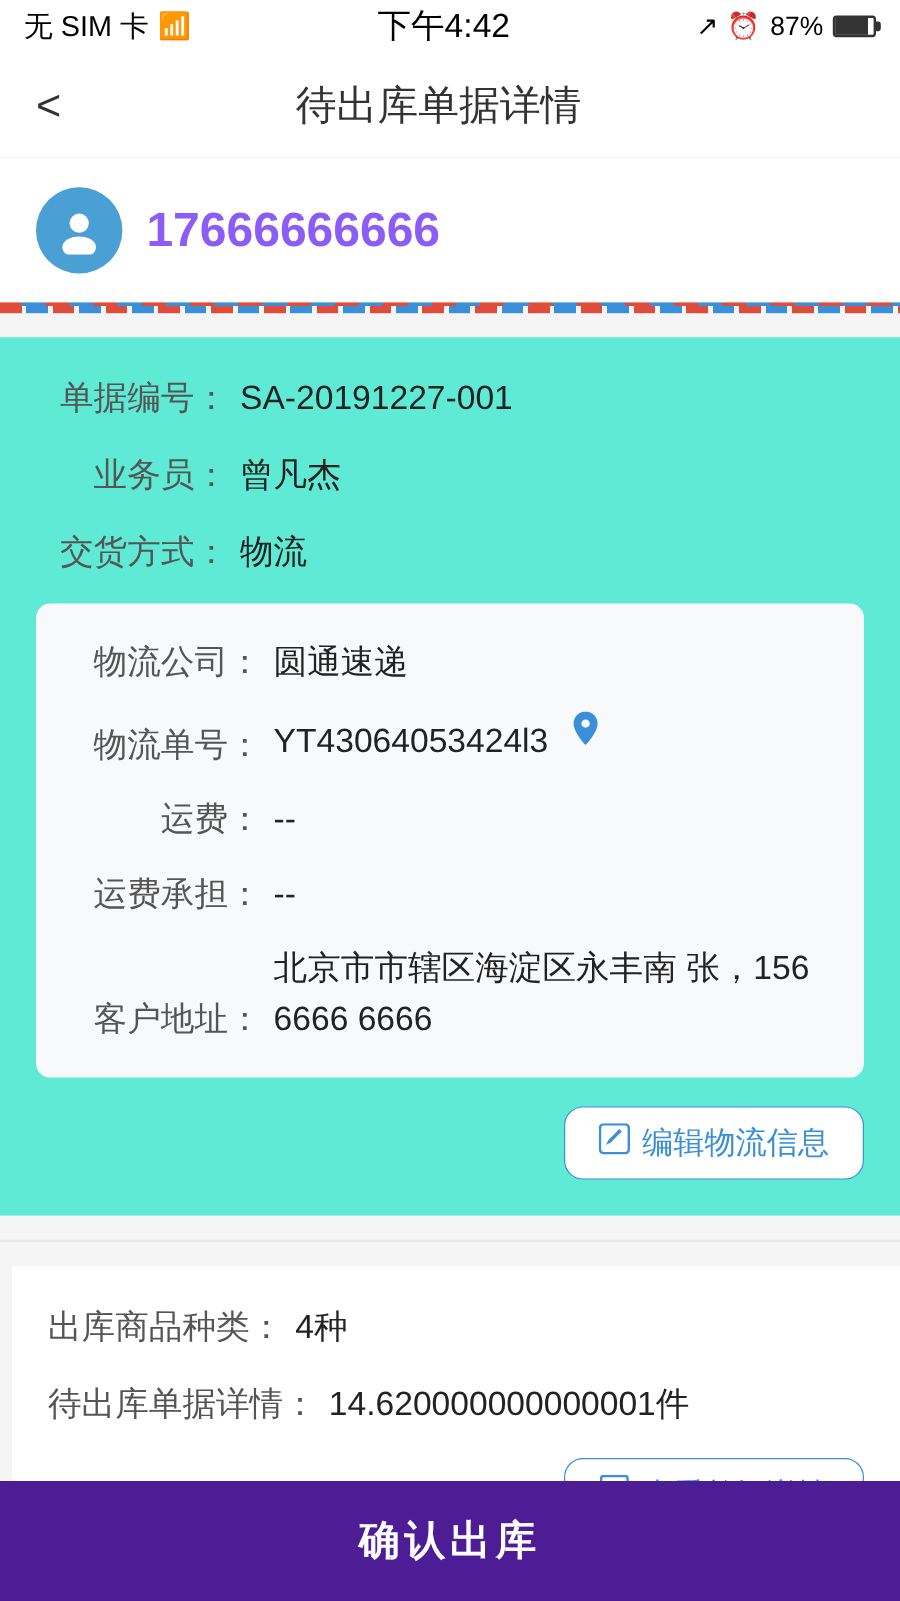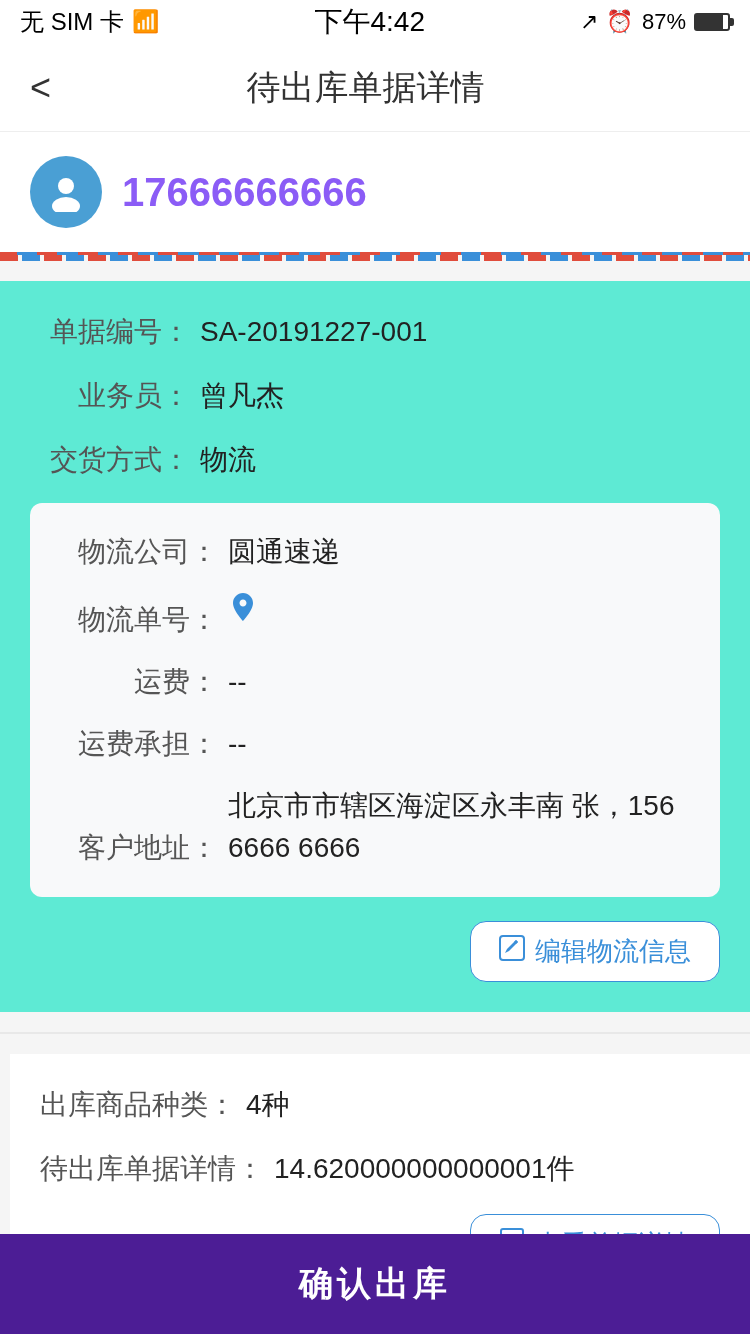--- a/index.html
+++ b/index.html
@@ -279,20 +279,21 @@
     </div>
 
     <div class="logistics-card">
       <div class="logistics-row">
         <span class="logistics-label">物流公司：</span>
         <span class="logistics-value">圆通速递</span>
       </div>
       <div class="logistics-row">
         <span class="logistics-label">物流单号：</span>
         <span class="logistics-value">
+          <span>YT43064053424l3</span>
           <span class="location-icon">
             <svg width="30" height="36" viewBox="0 0 30 36" fill="#3a8fd9">
               <path d="M15 0C9.48 0 5 4.48 5 10c0 7.5 10 18 10 18s10-10.5 10-18c0-5.52-4.48-10-10-10zm0 13.5c-1.93 0-3.5-1.57-3.5-3.5s1.57-3.5 3.5-3.5 3.5 1.57 3.5 3.5-1.57 3.5-3.5 3.5z"></path>
             </svg>
           </span>
         </span>
       </div>
       <div class="logistics-row">
         <span class="logistics-label">运费：</span>
         <span class="logistics-value">--</span>

